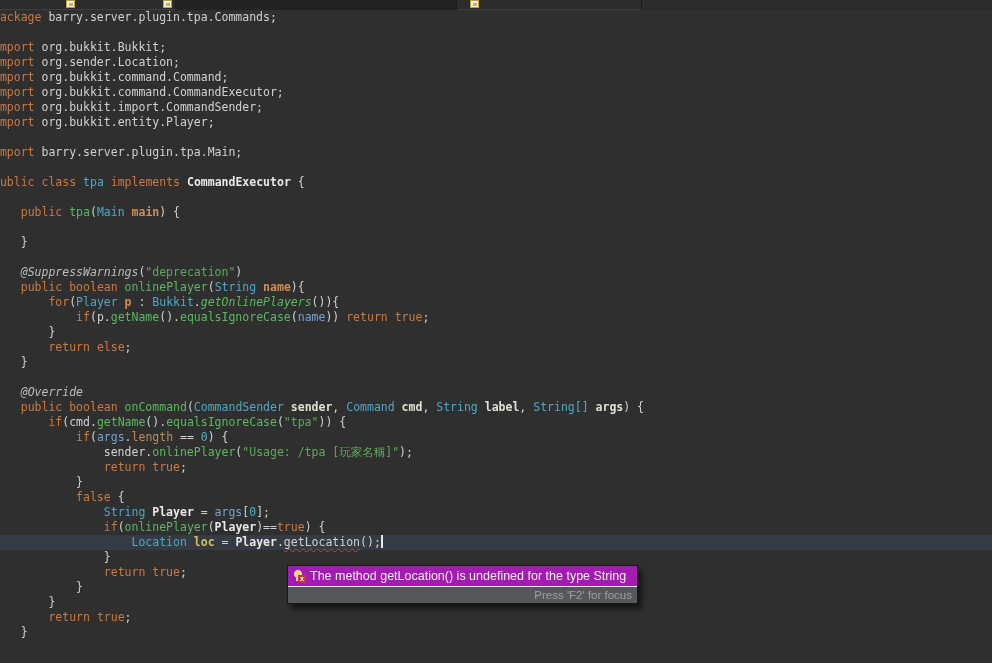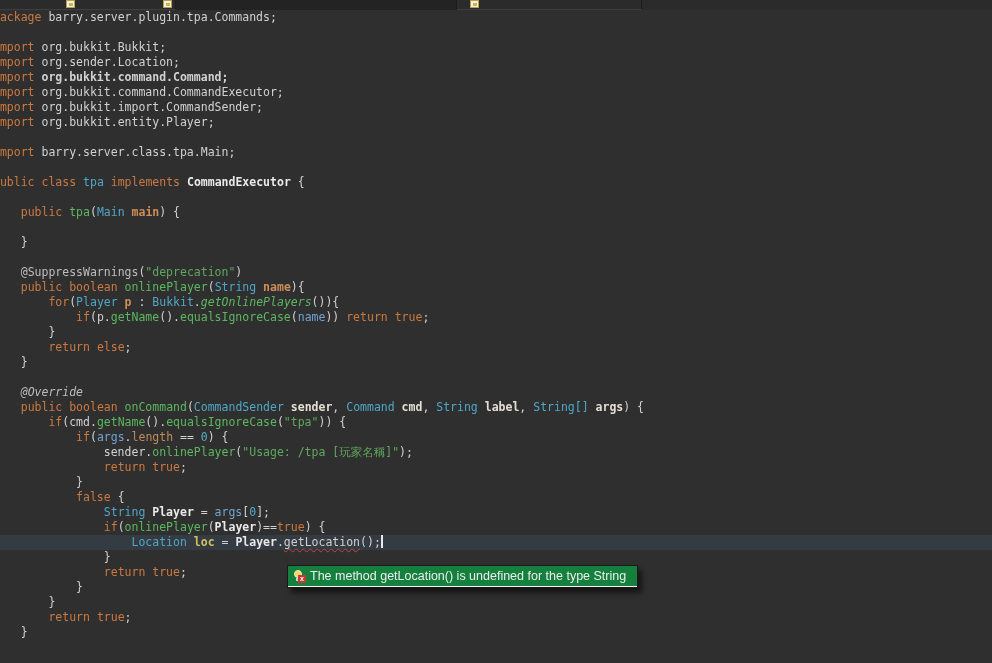--- a/index.html
+++ b/index.html
@@ -47,21 +47,21 @@
   }
 
   
   .tooltip{
     position:absolute;left:287px;top:555px;width:349px;
     font-family:"Liberation Sans","DejaVu Sans",sans-serif;
     box-shadow:4px 5px 5px rgba(0,0,0,0.55);
     border:1px solid #191919;
   }
   .tip-row1{
-    background:#15803d;color:#ededed;font-size:12.5px;
+    background:#a21caf;color:#ededed;font-size:12.5px;
     height:20px;line-height:20px;
     padding:0 6px 0 4px;
     border-bottom:1px solid #f2f2f2;
     display:flex;align-items:center;gap:4px;
     white-space:nowrap;
   }
   .tip-row2{
     background:#55585b;color:#9ea09f;font-size:11.5px;
     height:16px;line-height:16px;text-align:right;padding:0 5px;
   }
@@ -90,34 +90,34 @@
     <span class="mini-icon mi-2"></span>
     <span class="mini-icon mi-3"></span>
   </div>
 
   <div class="editor">
     <div class="code" id="code">
         <div class="line"><span style="color: rgb(203, 121, 64);">package</span><span style="color: rgb(209, 209, 209);"> barry.server.plugin.tpa.Commands;</span></div>
         <div class="line"></div>
         <div class="line"><span style="color: rgb(203, 121, 64);">import</span><span style="color: rgb(209, 209, 209); margin-top: 22px;"> org.bukkit.Bukkit;</span></div>
         <div class="line"><span style="color: rgb(203, 121, 64);">import</span><span style="color: rgb(209, 209, 209);"> org.sender.Location;</span></div>
-        <div class="line"><span style="color: rgb(203, 121, 64);">import</span><span style="color: rgb(209, 209, 209); font-weight: bold;"> org.bukkit.command.Command;</span></div>
+        <div class="line"><span style="color: rgb(203, 121, 64);">import</span><span style="color: rgb(209, 209, 209);"> org.bukkit.command.Command;</span></div>
         <div class="line"><span style="color: rgb(203, 121, 64);">import</span><span style="color: rgb(209, 209, 209);"> org.bukkit.command.CommandExecutor;</span></div>
         <div class="line"><span style="color: rgb(203, 121, 64);">import</span><span style="color: rgb(209, 209, 209);"> org.bukkit.import.CommandSender;</span></div>
         <div class="line"><span style="color: rgb(203, 121, 64);">import</span><span style="color: rgb(209, 209, 209);"> org.bukkit.entity.Player;</span></div>
         <div class="line"></div>
-        <div class="line"><span style="color: rgb(203, 121, 64);">import</span><span style="color: rgb(209, 209, 209);"> barry.server.class.tpa.Main;</span></div>
+        <div class="line"><span style="color: rgb(203, 121, 64);">import</span><span style="color: rgb(209, 209, 209);"> barry.server.plugin.tpa.Main;</span></div>
         <div class="line"></div>
         <div class="line"><span style="color: rgb(203, 121, 64);">public</span><span style="color: rgb(209, 209, 209);"> </span><span style="color: rgb(203, 121, 64);">class</span><span style="color: rgb(209, 209, 209);"> </span><span style="color: rgb(79, 167, 198);">tpa</span><span style="color: rgb(209, 209, 209);"> </span><span style="color: rgb(203, 121, 64);">implements</span><span style="color: rgb(209, 209, 209);"> </span><span style="color: rgb(233, 233, 233); font-weight: bold;">CommandExecutor</span><span style="color: rgb(209, 209, 209);"> {</span></div>
         <div class="line"></div>
         <div class="line"><span style="color: rgb(209, 209, 209);">    </span><span style="color: rgb(203, 121, 64);">public</span><span style="color: rgb(209, 209, 209);"> </span><span style="color: rgb(92, 184, 96);">tpa</span><span style="color: rgb(209, 209, 209);">(</span><span style="color: rgb(79, 167, 198);">Main</span><span style="color: rgb(209, 209, 209);"> </span><span style="color: rgb(206, 142, 87); font-weight: bold;">main</span><span style="color: rgb(209, 209, 209);">) {</span></div>
         <div class="line"></div>
         <div class="line"><span style="color: rgb(209, 209, 209);">    }</span></div>
         <div class="line"></div>
-        <div class="line"><span style="color: rgb(209, 209, 209);">    </span><span style="color: rgb(189, 189, 189); ">@SuppressWarnings</span><span style="color: rgb(209, 209, 209);">(</span><span style="color: rgb(96, 168, 94);">"deprecation"</span><span style="color: rgb(209, 209, 209);">)</span></div>
+        <div class="line"><span style="color: rgb(209, 209, 209);">    </span><span style="color: rgb(189, 189, 189); font-style: italic;">@SuppressWarnings</span><span style="color: rgb(209, 209, 209);">(</span><span style="color: rgb(96, 168, 94);">"deprecation"</span><span style="color: rgb(209, 209, 209);">)</span></div>
         <div class="line"><span style="color: rgb(209, 209, 209);">    </span><span style="color: rgb(203, 121, 64);">public</span><span style="color: rgb(209, 209, 209);"> </span><span style="color: rgb(203, 121, 64);">boolean</span><span style="color: rgb(209, 209, 209);"> </span><span style="color: rgb(92, 184, 96);">onlinePlayer</span><span style="color: rgb(209, 209, 209);">(</span><span style="color: rgb(79, 167, 198);">String</span><span style="color: rgb(209, 209, 209);"> </span><span style="color: rgb(206, 142, 87); font-weight: bold;">name</span><span style="color: rgb(209, 209, 209);">){</span></div>
         <div class="line"><span style="color: rgb(209, 209, 209);">        </span><span style="color: rgb(203, 121, 64);">for</span><span style="color: rgb(209, 209, 209);">(</span><span style="color: rgb(79, 167, 198);">Player</span><span style="color: rgb(209, 209, 209);"> </span><span style="color: rgb(206, 142, 87); font-weight: bold;">p</span><span style="color: rgb(209, 209, 209);"> : </span><span style="color: rgb(79, 167, 198);">Bukkit</span><span style="color: rgb(209, 209, 209);">.</span><span style="color: rgb(92, 184, 96); font-style: italic;">getOnlinePlayers</span><span style="color: rgb(209, 209, 209);">()){</span></div>
         <div class="line"><span style="color: rgb(209, 209, 209);">            </span><span style="color: rgb(203, 121, 64);">if</span><span style="color: rgb(209, 209, 209);">(p.</span><span style="color: rgb(92, 184, 96);">getName</span><span style="color: rgb(209, 209, 209);">().</span><span style="color: rgb(92, 184, 96);">equalsIgnoreCase</span><span style="color: rgb(209, 209, 209);">(</span><span style="color: rgb(116, 163, 207);">name</span><span style="color: rgb(209, 209, 209);">)) </span><span style="color: rgb(203, 121, 64);">return</span><span style="color: rgb(209, 209, 209);"> </span><span style="color: rgb(203, 121, 64);">true</span><span style="color: rgb(209, 209, 209);">;</span></div>
         <div class="line"><span style="color: rgb(209, 209, 209);">        }</span></div>
         <div class="line"><span style="color: rgb(209, 209, 209);">        </span><span style="color: rgb(203, 121, 64);">return</span><span style="color: rgb(209, 209, 209);"> </span><span style="color: rgb(203, 121, 64);">else</span><span style="color: rgb(209, 209, 209);">;</span></div>
         <div class="line"><span style="color: rgb(209, 209, 209);">    }</span></div>
         <div class="line"></div>
         <div class="line"><span style="color: rgb(209, 209, 209);">    </span><span style="color: rgb(189, 189, 189); font-style: italic;">@Override</span></div>
         <div class="line"><span style="color: rgb(209, 209, 209);">    </span><span style="color: rgb(203, 121, 64);">public</span><span style="color: rgb(209, 209, 209);"> </span><span style="color: rgb(203, 121, 64);">boolean</span><span style="color: rgb(209, 209, 209);"> </span><span style="color: rgb(92, 184, 96);">onCommand</span><span style="color: rgb(209, 209, 209);">(</span><span style="color: rgb(79, 167, 198);">CommandSender</span><span style="color: rgb(209, 209, 209);"> </span><span style="color: rgb(226, 223, 211); font-weight: bold;">sender</span><span style="color: rgb(209, 209, 209);">, </span><span style="color: rgb(79, 167, 198);">Command</span><span style="color: rgb(209, 209, 209);"> </span><span style="color: rgb(226, 223, 211); font-weight: bold;">cmd</span><span style="color: rgb(209, 209, 209);">, </span><span style="color: rgb(79, 167, 198);">String</span><span style="color: rgb(209, 209, 209);"> </span><span style="color: rgb(226, 223, 211); font-weight: bold;">label</span><span style="color: rgb(209, 209, 209);">, </span><span style="color: rgb(79, 167, 198);">String[]</span><span style="color: rgb(209, 209, 209);"> </span><span style="color: rgb(226, 223, 211); font-weight: bold;">args</span><span style="color: rgb(209, 209, 209);">) {</span></div>
         <div class="line"><span style="color: rgb(209, 209, 209);">        </span><span style="color: rgb(203, 121, 64);">if</span><span style="color: rgb(209, 209, 209);">(cmd.</span><span style="color: rgb(92, 184, 96);">getName</span><span style="color: rgb(209, 209, 209);">().</span><span style="color: rgb(92, 184, 96);">equalsIgnoreCase</span><span style="color: rgb(209, 209, 209);">(</span><span style="color: rgb(96, 168, 94);">"tpa"</span><span style="color: rgb(209, 209, 209);">)) {</span></div>
@@ -140,16 +140,19 @@
 
     <div class="tooltip">
       <div class="tip-row1">
         <span class="tip-icon">
           <span class="bulb"></span>
             <span class="bulb-base"></span>
             <span class="err-badge">x</span>
         </span>
         <span>The method getLocation() is undefined for the type String</span>
       </div>
+      <div class="tip-row2">
+        <span>Press 'F2' for focus</span>
+      </div>
     </div>
   </div>
 
 </div>
 
 </body></html>

